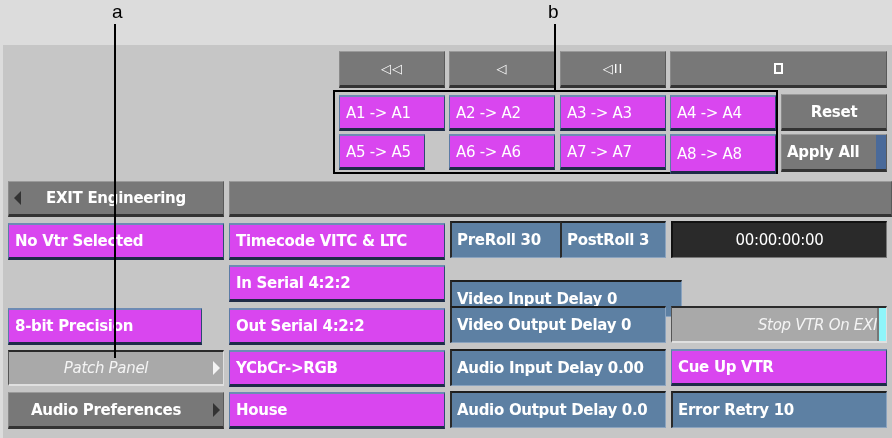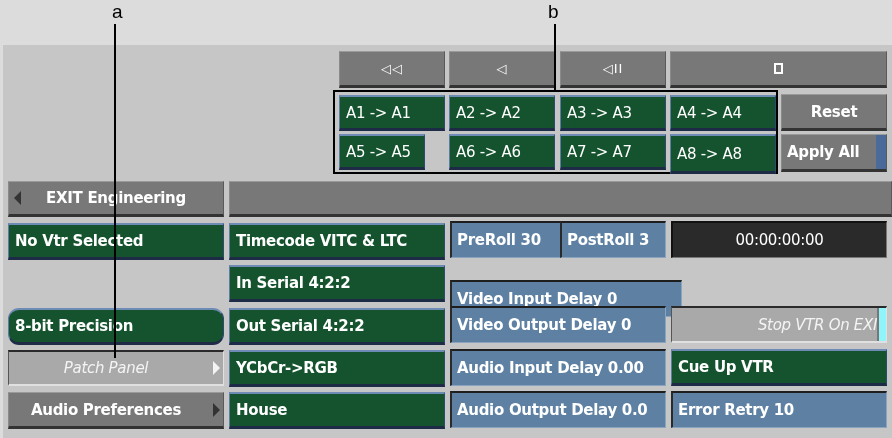--- a/index.html
+++ b/index.html
@@ -24,21 +24,21 @@
     }
     
     .btn-grey {
       background: #787878;
       border-top: 1px solid #9a9a9a; border-left: 1px solid #8a8a8a;
       border-right: 1px solid #5a5a5a; border-bottom: 3px solid #333;
       justify-content: center;
     }
     
     .btn-blue {
-      background: #14532d;
+      background: #d946ef;
       border-top: 2px solid #6d8bb4; border-left: 1px solid #5c7ba5;
       border-right: 1px solid #2d4a70; border-bottom: 3px solid #1e2b47;
       padding-left: 6px;
     }
     
     .btn-field {
       background: #5d80a3;
       border-top: 2px solid #1e1e1e; border-left: 2px solid #2a2a2a;
       border-right: 1px solid #8aa3bf; border-bottom: 1px solid #8aa3bf;
       padding-left: 5px;
@@ -113,21 +113,21 @@
   <span class="apply-indicator"></span>
 </div>
 
 <div class="btn btn-grey" style="left:8px; top:181px; width:216px; height:36px;">
   <span class="arrow-left"></span>
   <span>EXIT Engineering</span>
 </div>
 <div class="btn btn-grey" style="left:229px; top:181px; width:663px; height:36px;"></div>
 
 <div class="btn btn-blue" style="left:8px; top:223px; width:216px; height:37px;">No Vtr Selected</div>
-<div class="btn btn-blue" style="left:8px; top:308px; width:216px; height:37px;border-radius:11px;">8-bit Precision</div>
+<div class="btn btn-blue" style="left:8px; top:308px; width:194px; height:37px;">8-bit Precision</div>
 <div class="btn btn-lightgrey" style="left:8px; top:350px; width:216px; height:36px; justify-content:center; padding-right:20px;">
   <span>Patch Panel</span>
   <span class="arrow-right" style="border-left:7px solid #f4f4f4;"></span>
 </div>
 <div class="btn btn-grey" style="left:8px; top:392px; width:216px; height:37px; padding-right:20px;">
   <span>Audio Preferences</span>
   <span class="arrow-right" style="border-left:7px solid #333;"></span>
 </div>
 
 <div class="btn btn-blue" style="left:229px; top:223px; width:216px; height:37px;">Timecode VITC &amp; LTC</div>

